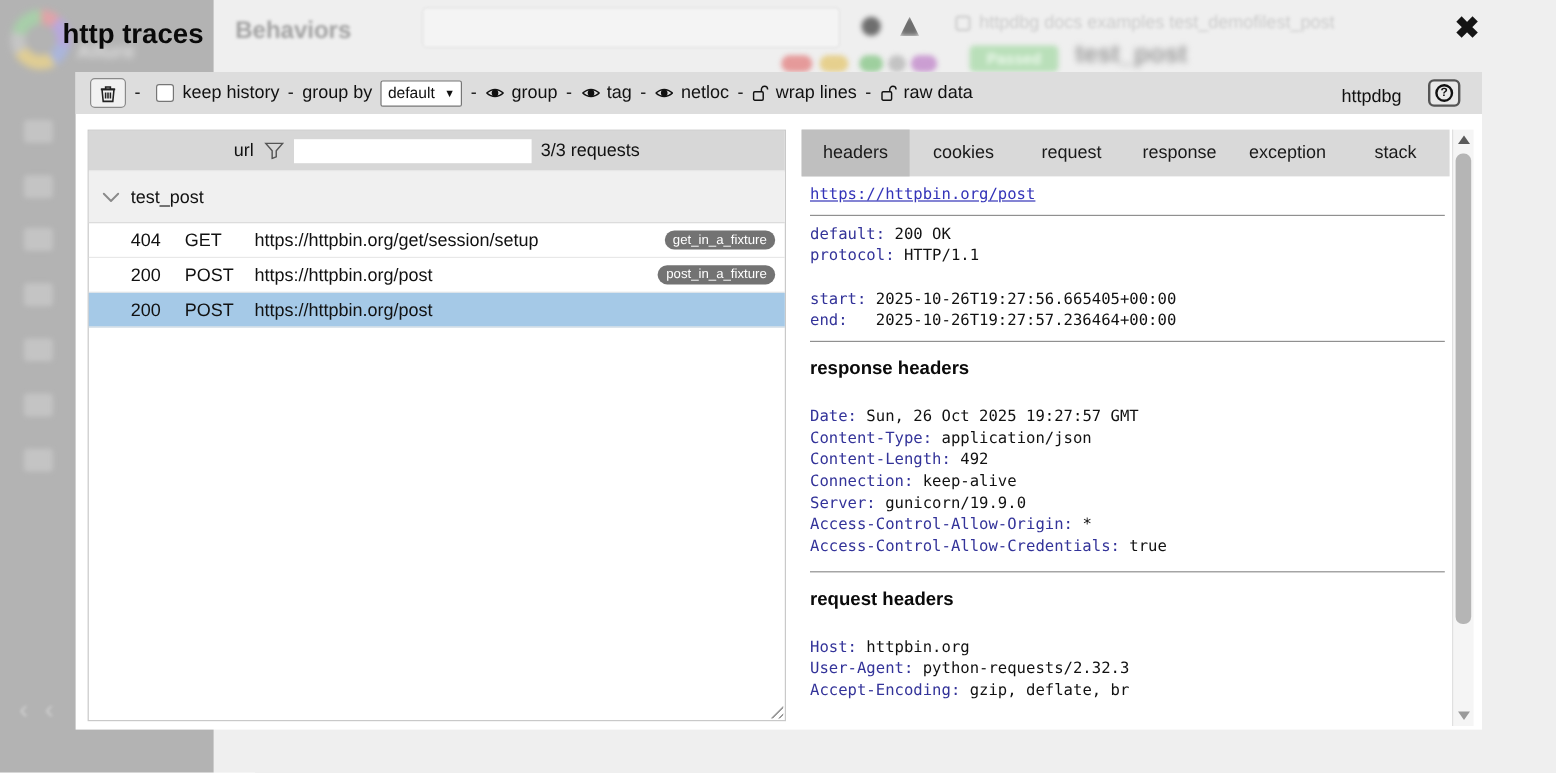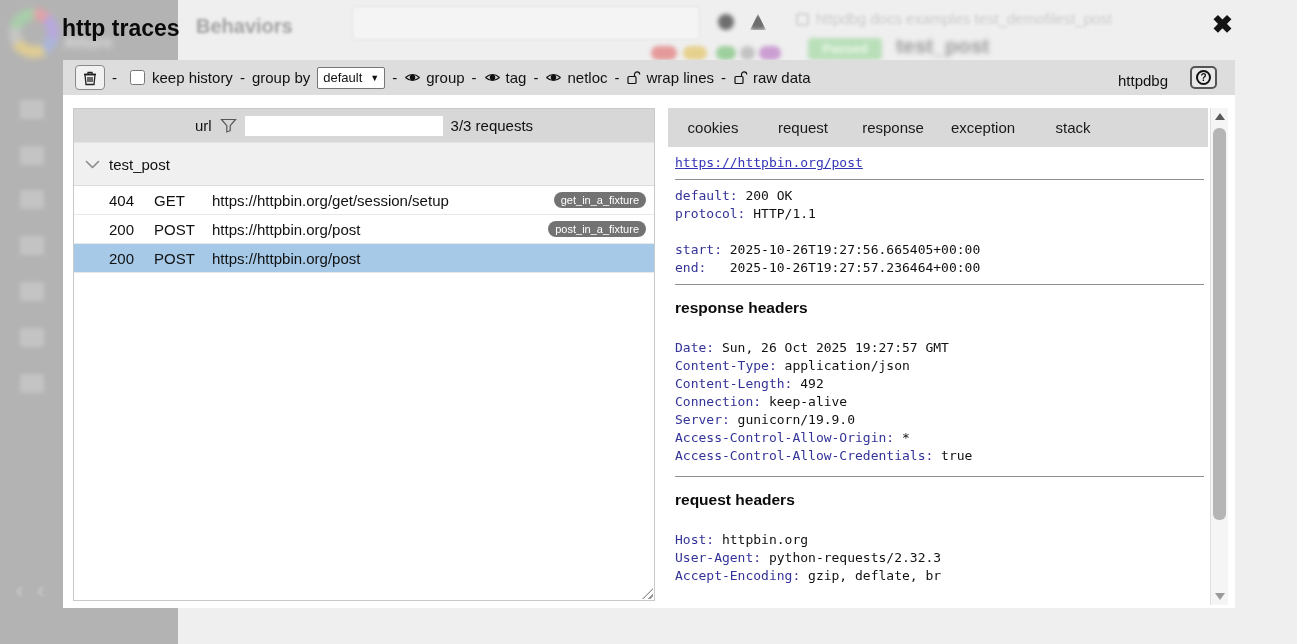--- a/index.html
+++ b/index.html
@@ -34,21 +34,21 @@
   .bd-breadcrumb { position:absolute; left:816px; top:10px; font-size:15px; color:#cccccc;
              filter:blur(1.5px); white-space:nowrap; }
   .bd-chip { position:absolute; top:46px; height:14px; border-radius:7px; filter:blur(2px); }
   .bd-badge { position:absolute; left:808px; top:38px; width:74px; height:22px; background:#b9dfb9;
              border-radius:4px; filter:blur(2px); color:#eef9ee; font-size:13px; font-weight:bold;
              text-align:center; line-height:22px; }
   .bd-testname { position:absolute; left:896px; top:34px; font-size:21px; font-weight:bold;
              color:#9c9c9c; filter:blur(2.5px); }
 
   
-  .ov-title { position:absolute; left:62px; top:15px; font-size:23px; font-weight:bold; color:#0a0a0a; }
+  .ov-title { position:absolute; left:52px; top:15px; font-size:23px; font-weight:bold; color:#0a0a0a; }
   .ov-close { position:absolute; left:1212px; top:12px; font-size:25px; font-weight:bold; color:#141414;
               background:none; border:none; cursor:pointer; line-height:1; }
 
   
   .modal { position:absolute; left:63px; top:60px; width:1172px; height:548px; background:#ffffff; }
 
   .toolbar { position:absolute; left:0; top:0; width:1172px; height:35px; background:#dddddd;
              display:flex; align-items:center; gap:7px; padding:0 18px 0 12px; font-size:15px; color:#111; }
   .tb-sep { color:#111; }
   .tb-btn { width:30px; height:25px; background:#f1f1f1; border:1px solid #8a8a8a; border-radius:4px;
@@ -264,20 +264,21 @@
         <div class="req-row selected">
           <span class="col-status">200</span>
           <span class="col-method">POST</span>
           <span class="col-url">https://httpbin.org/post</span>
         </div>
       </div>
       <div class="resize-grip"></div>
     </div>
 
     <div class="tabs-bar">
+      <div class="tab active">headers</div>
       <div class="tab">cookies</div>
       <div class="tab">request</div>
       <div class="tab">response</div>
       <div class="tab">exception</div>
       <div class="tab">stack</div>
     </div>
 
     <div class="detail">
       <div class="mono-line"><a href="#">https://httpbin.org/post</a></div>
       <hr>

